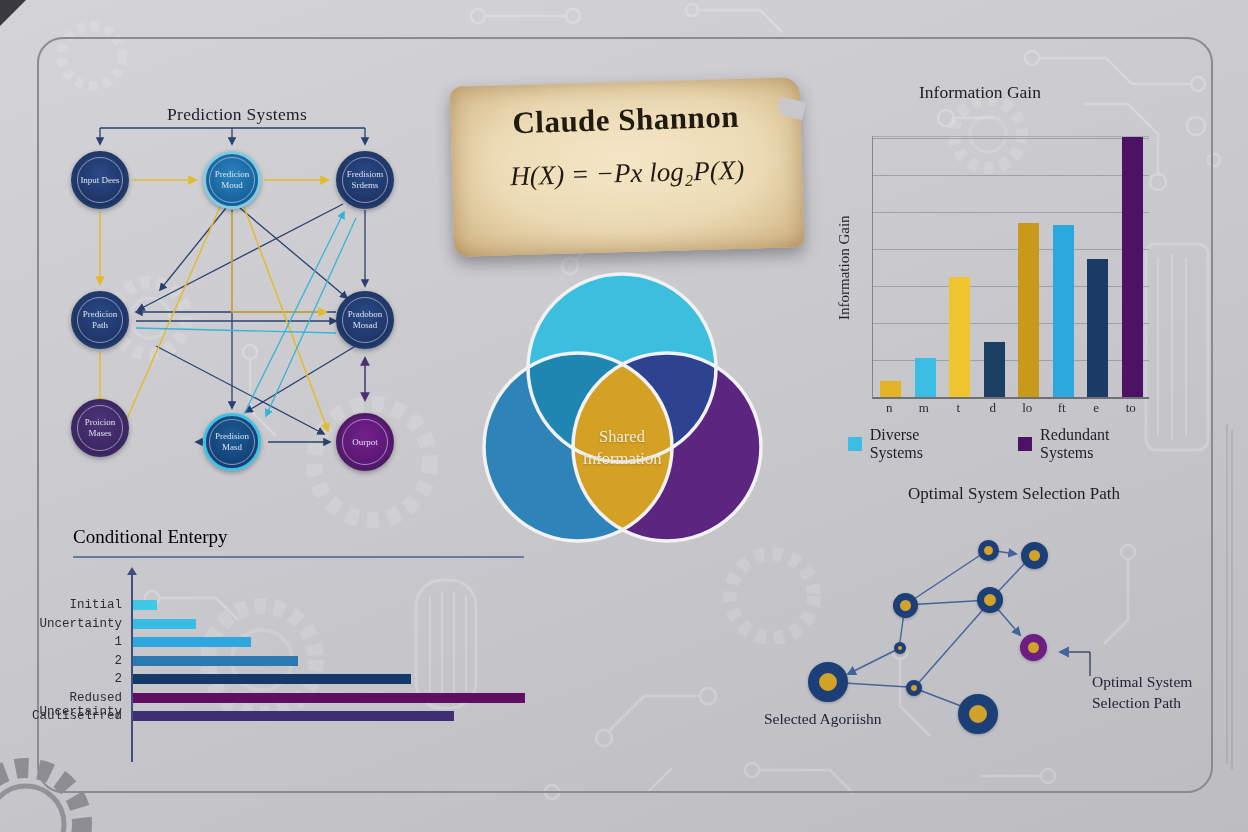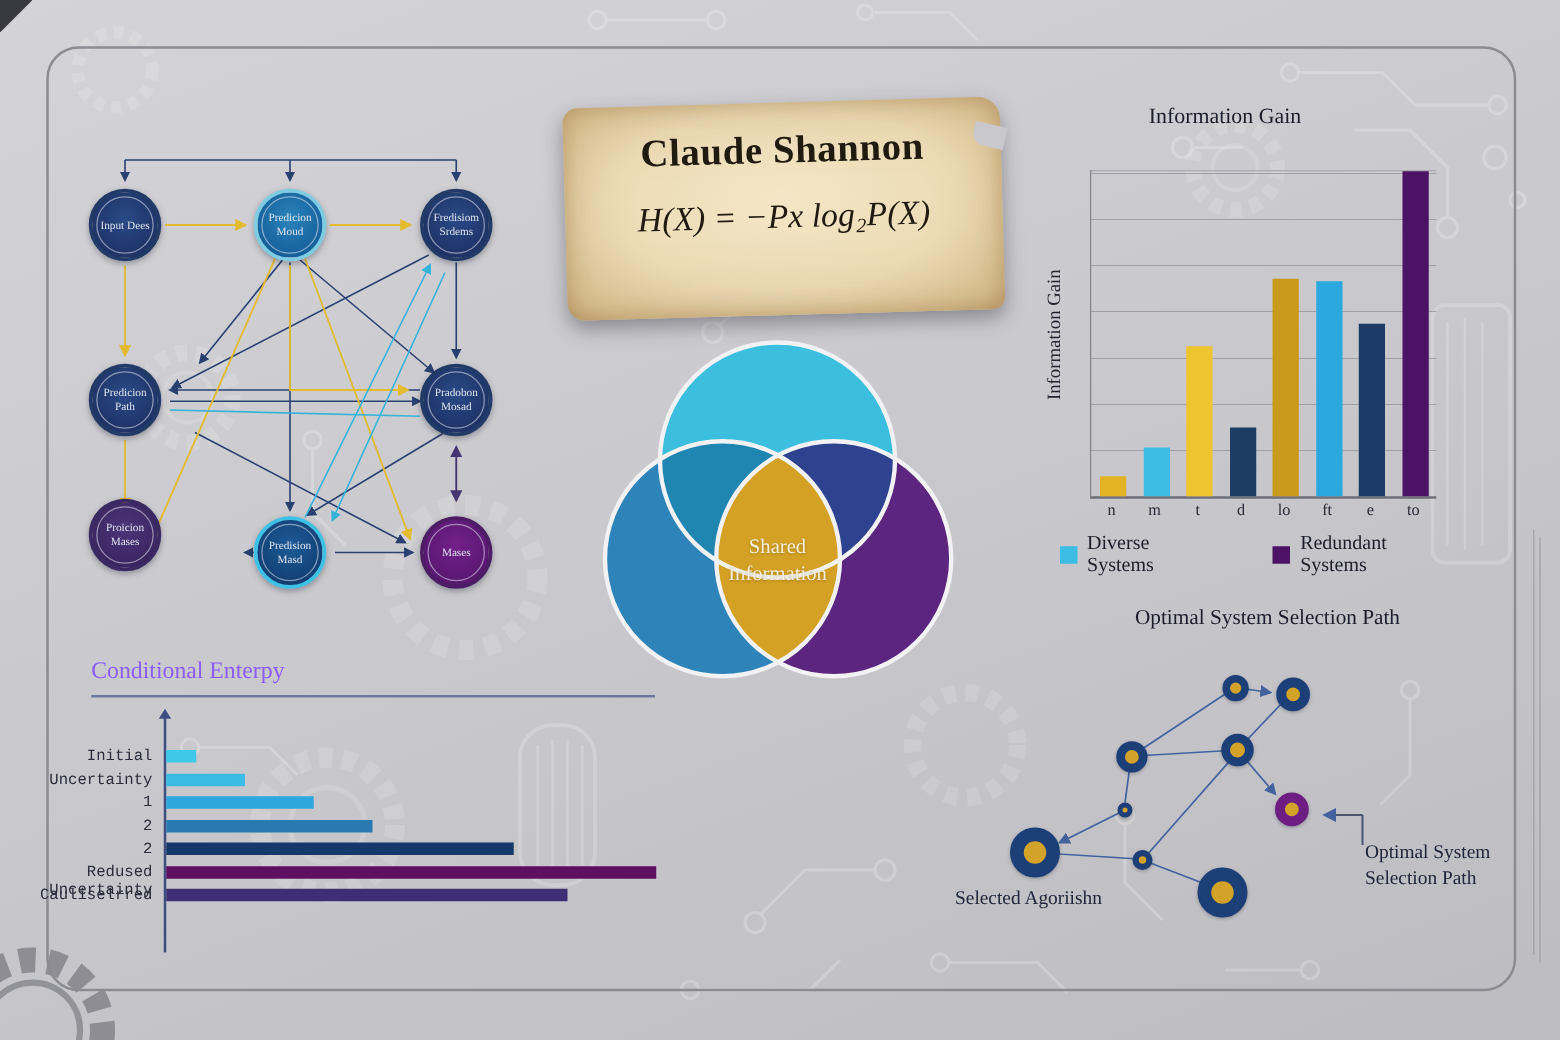--- a/index.html
+++ b/index.html
@@ -51,21 +51,21 @@
   .ig-xlabels span{width:34.5px;text-align:center;font-size:13px;color:#2b2b38;}
   .ig-legend{position:absolute;left:20px;top:348px;width:316px;display:flex;justify-content:center;gap:44px;}
   .lg-item{display:flex;align-items:center;gap:8px;font-size:16px;color:#1e1e2b;}
   .lg-sw{width:14px;height:14px;display:inline-block;}
   
   #venn{left:468px;top:262px;width:310px;height:290px;}
   .venn-label{position:absolute;left:558px;top:426px;width:128px;text-align:center;
     font-size:16.5px;line-height:1.35;color:#f6efdd;text-shadow:0 1px 2px rgba(90,60,0,.4);}
   
   #cechart{left:0;top:520px;width:545px;height:258px;}
-  .ce-title{position:absolute;left:73px;top:6px;font-size:19px;color:#8b5cf6;}
+  .ce-title{position:absolute;left:73px;top:6px;font-size:19px;color:#000000;}
   .ce-rule{position:absolute;left:73px;top:36px;width:451px;height:2px;background:#5c6a96;opacity:.85;}
   .ce-axis{position:absolute;left:131px;top:50px;width:2px;height:192px;background:#3f4e80;}
   .ce-axis:before{content:"";position:absolute;left:-4px;top:-8px;border:5px solid transparent;border-bottom:8px solid #3f4e80;}
   .ce-rows{position:absolute;left:0;top:76px;width:545px;}
   .ce-row{position:relative;height:18.5px;font-family:Liberation Mono, monospace;}
   .ce-lab{position:absolute;left:0;top:2px;width:122px;text-align:right;font-size:12.5px;color:#2c2c3a;}
   .ce-bar{position:absolute;left:133px;top:4px;height:10px;}
   
   #opath{left:760px;top:470px;width:486px;height:330px;}
   .op-title{position:absolute;top:14px;left:0;width:480px;text-align:center;padding-left:28px;box-sizing:border-box;
@@ -142,20 +142,21 @@
   </g>
   <g stroke="#8f8f96" opacity="0.55" stroke-width="1.2">
     <path d="M1227,424 V764 M1232,430 V770"></path>
   </g>
 </svg>
 
 <div id="frame" class="abs"></div>
 <div id="corner-tl" class="abs"></div>
 
 <section id="pred" class="abs">
+  <div class="sec-title">Prediction Systems</div>
   <svg width="380" height="392" style="position:absolute;left:0;top:0;">
     <defs>
       <marker id="mN" viewBox="0 0 10 10" refX="8" refY="5" markerWidth="6.5" markerHeight="6.5" orient="auto-start-reverse">
           <path d="M0,0L10,5L0,10z" fill="#2a4070"></path>
         </marker>
       <marker id="mY" viewBox="0 0 10 10" refX="8" refY="5" markerWidth="6.5" markerHeight="6.5" orient="auto-start-reverse">
           <path d="M0,0L10,5L0,10z" fill="#e2bb2e"></path>
         </marker>
       <marker id="mC" viewBox="0 0 10 10" refX="8" refY="5" markerWidth="6.5" markerHeight="6.5" orient="auto-start-reverse">
           <path d="M0,0L10,5L0,10z" fill="#35b4da"></path>
@@ -213,21 +214,21 @@
   <div class="pnode pn-navy" style="left:276px;top:191px;">
       <span>Pradobon Mosad</span>
     </div>
   <div class="pnode pn-purple" style="left:11px;top:299px;">
       <span>Proicion Mases</span>
     </div>
   <div class="pnode pn-tealdark" style="left:143px;top:313px;">
       <span>Predision Masd</span>
     </div>
   <div class="pnode pn-magenta" style="left:276px;top:313px;">
-      <span>Mases</span>
+      <span>Ourpot</span>
     </div>
 </section>
 
 <div id="parchment" class="abs">
   <div class="notch"></div>
   <div class="shannon-name">Claude Shannon</div>
   <div class="shannon-formula">H(X) = −Px log₂P(X)</div>
 </div>
 
 <section id="igchart" class="abs">

